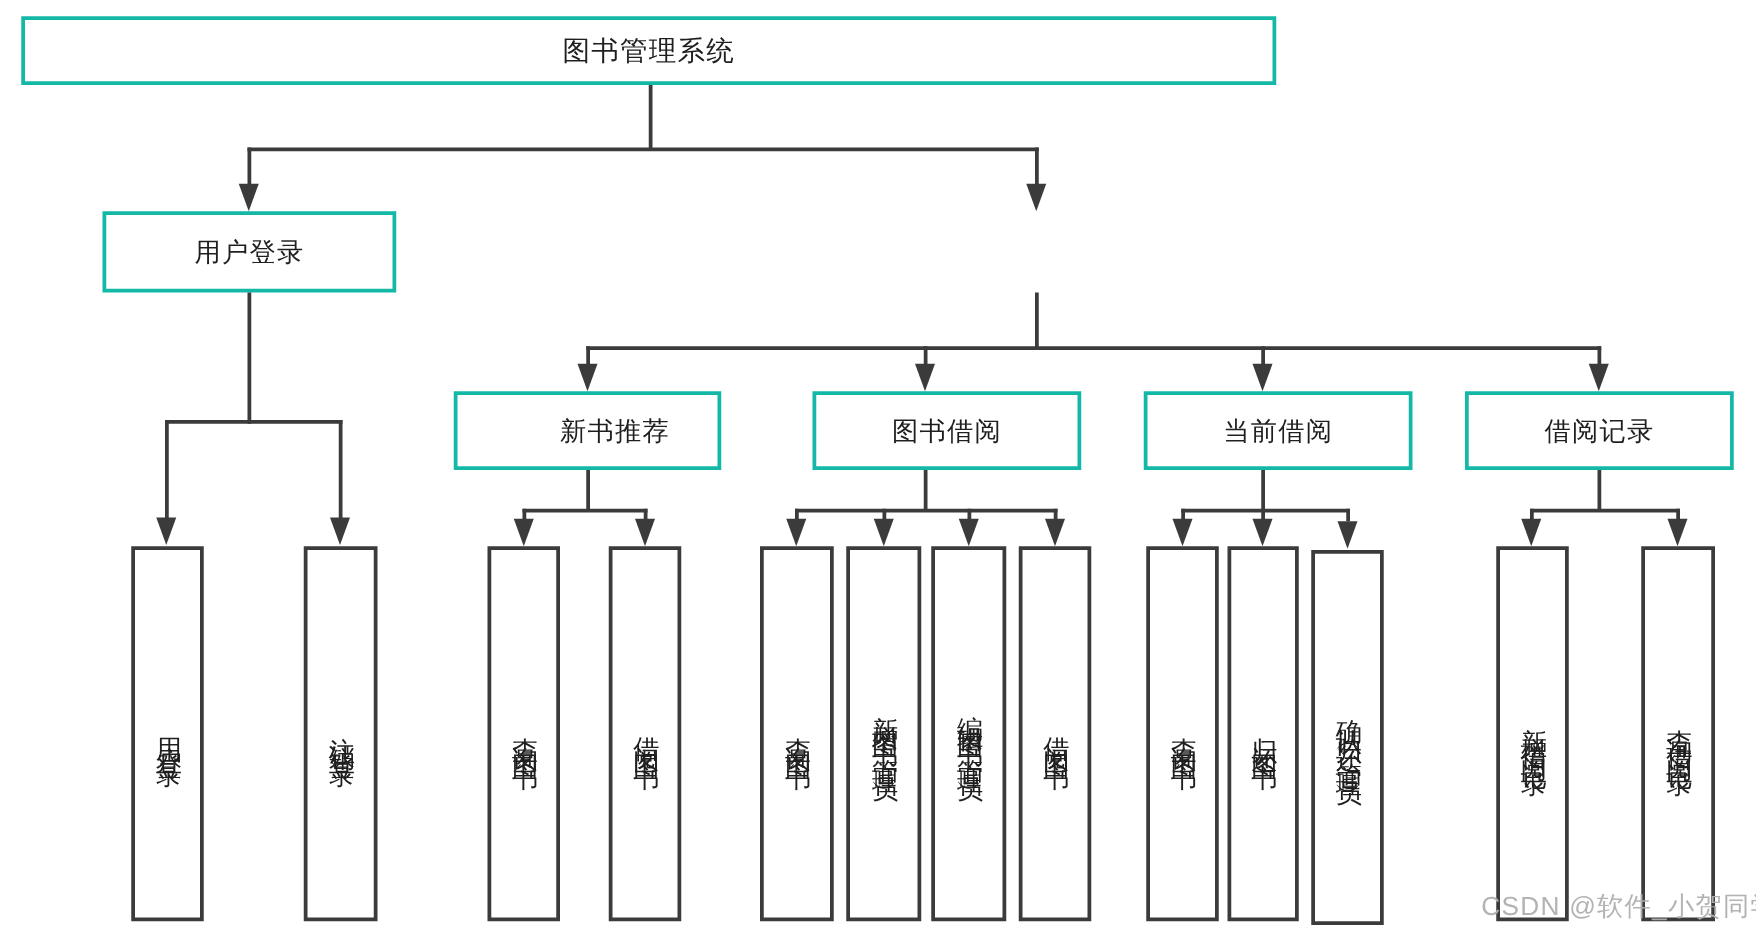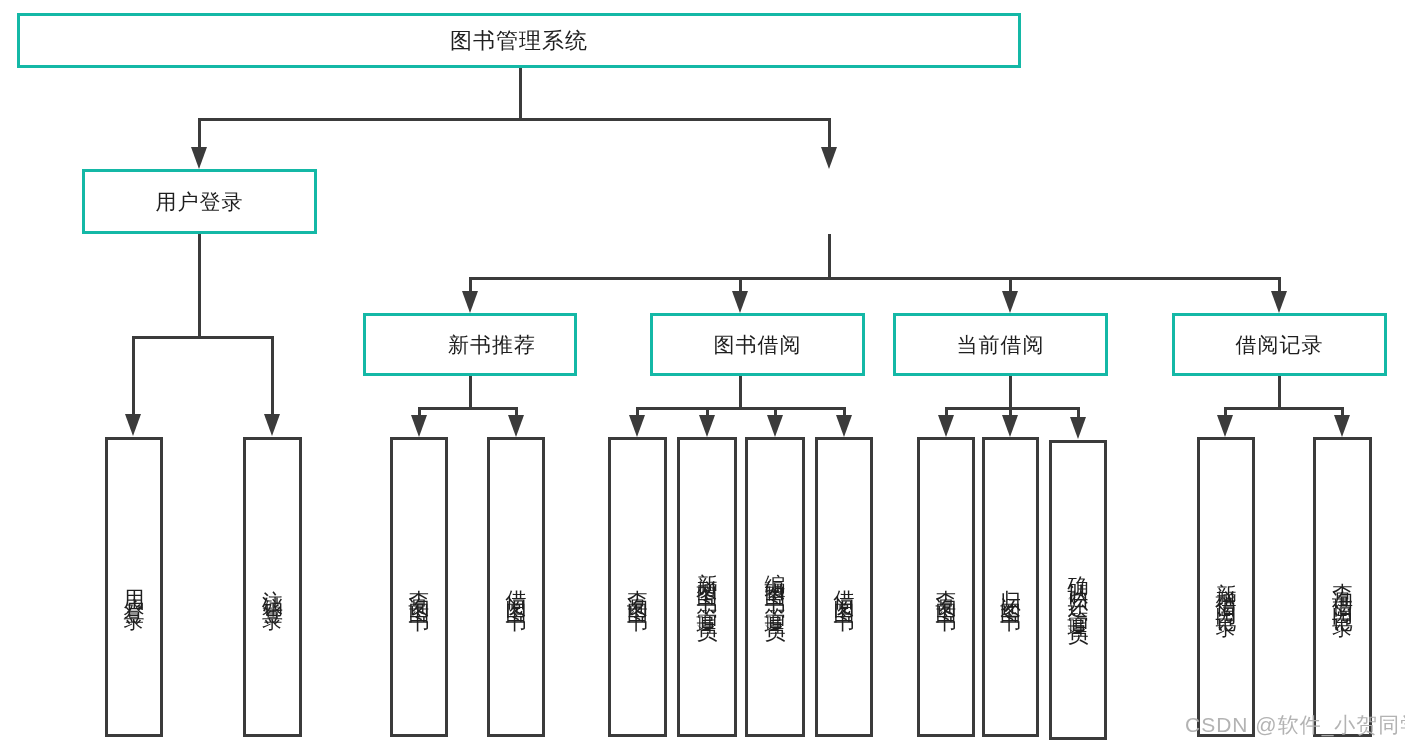--- a/index.html
+++ b/index.html
@@ -65,21 +65,21 @@
 <body>
 
 <div id="canvas">
 
   <div class="box" style="left:17px; top:13px; width:1004px; height:55px; font-size:22px;">图书管理系统</div>
 
   <div class="box" style="left:82px; top:169px; width:235px; height:65px;">用户登录</div>
 
   <div class="box" style="left:363px; top:313px; width:214px; height:63px;padding-left:44px;">新书推荐</div>
   <div class="box" style="left:633px; top:313px; width:215px; height:63px;margin-left:17px;">图书借阅</div>
-  <div class="box" style="left:893px; top:313px; width:215px; height:63px;">当前借阅</div>
+  <div class="box" style="left:915px; top:313px; width:215px; height:63px;">当前借阅</div>
   <div class="box" style="left:1172px; top:313px; width:215px; height:63px;">借阅记录</div>
 
   <div class="vcol" style="left:105px; top:437px; width:58px; height:300px;">用户登录</div>
   <div class="vcol" style="left:243px; top:437px; width:59px; height:300px;">注销登录</div>
 
   <div class="vcol" style="left:390px; top:437px; width:58px; height:300px;">查询图书</div>
   <div class="vcol" style="left:487px; top:437px; width:58px; height:300px;">借阅图书</div>
 
   <div class="vcol" style="left:608px; top:437px; width:59px; height:300px;">查询图书</div>
   <div class="vcol" style="left:677px; top:437px; width:60px; height:300px;">新增图书（管理员）</div>

